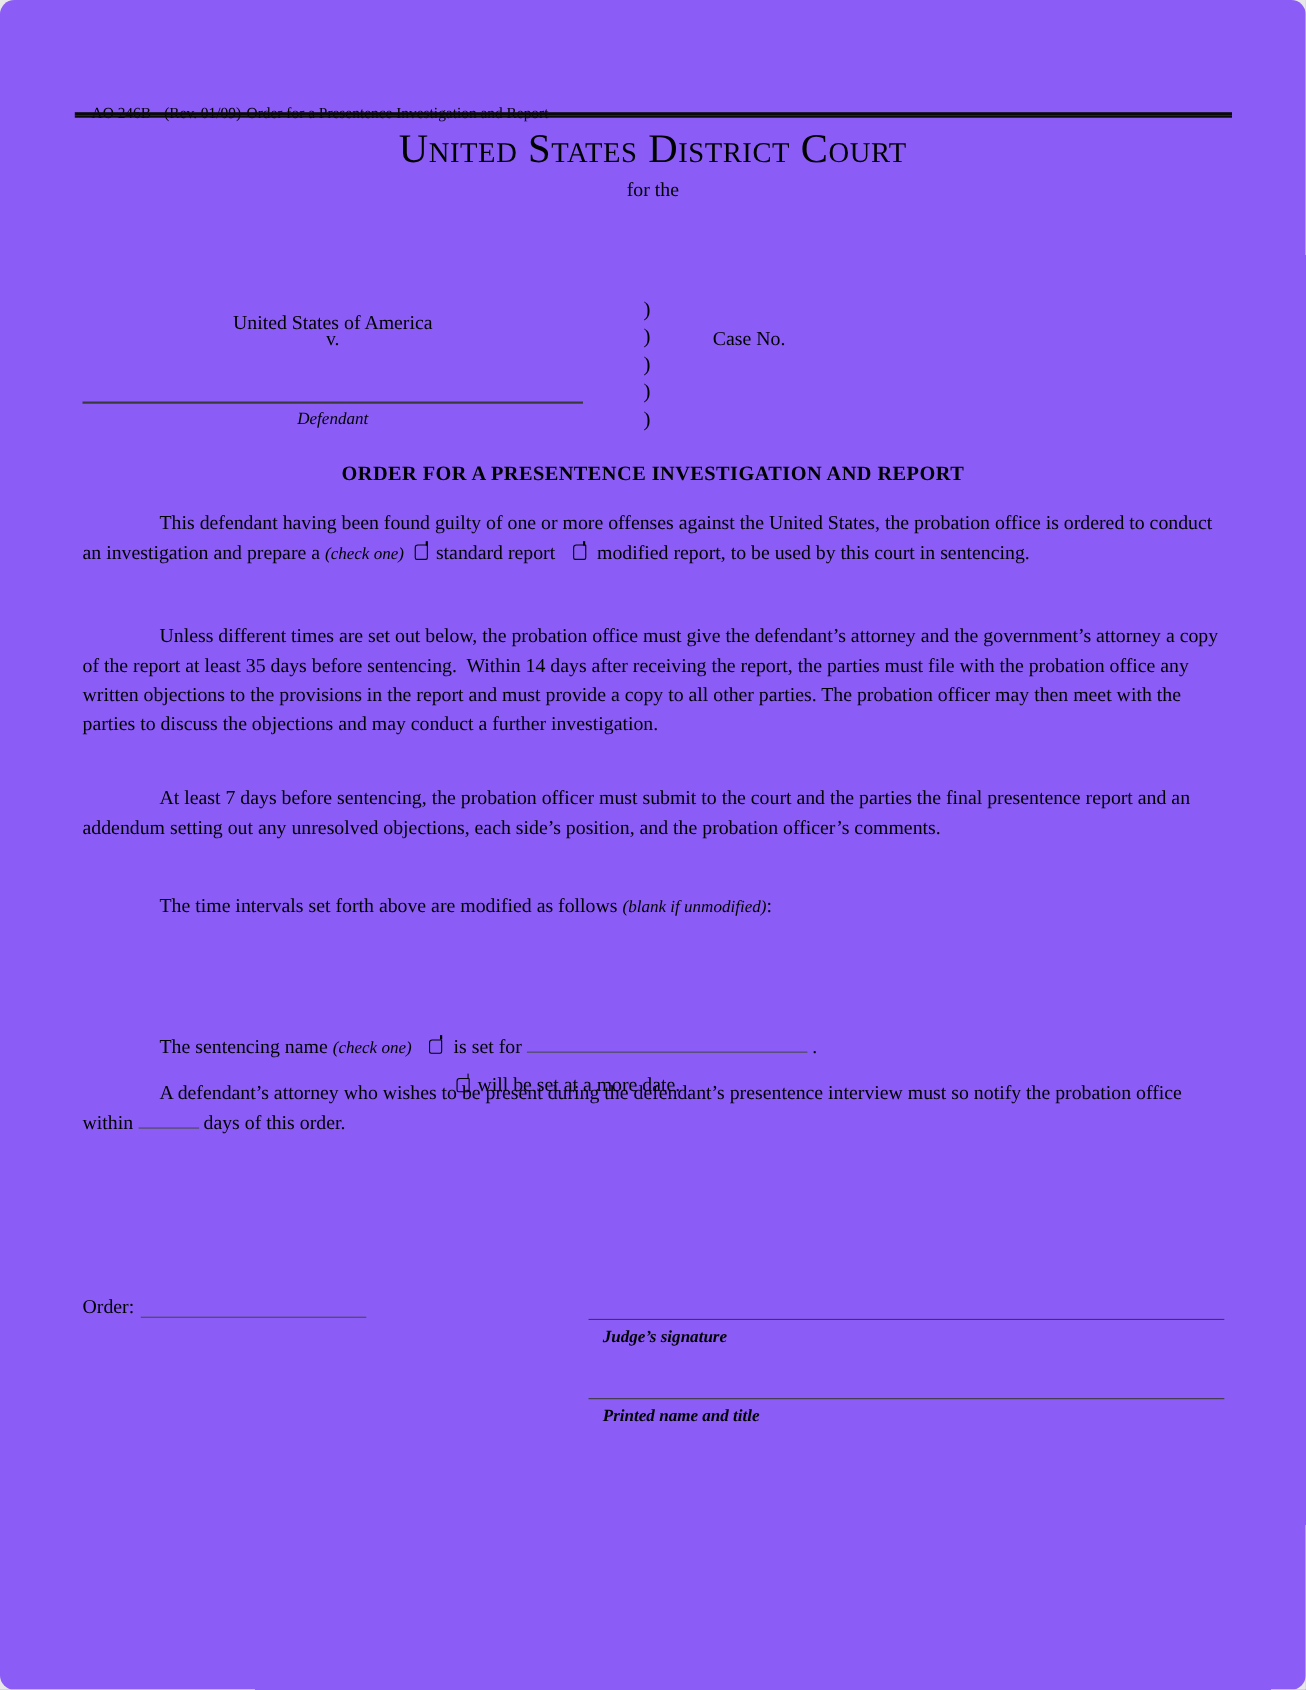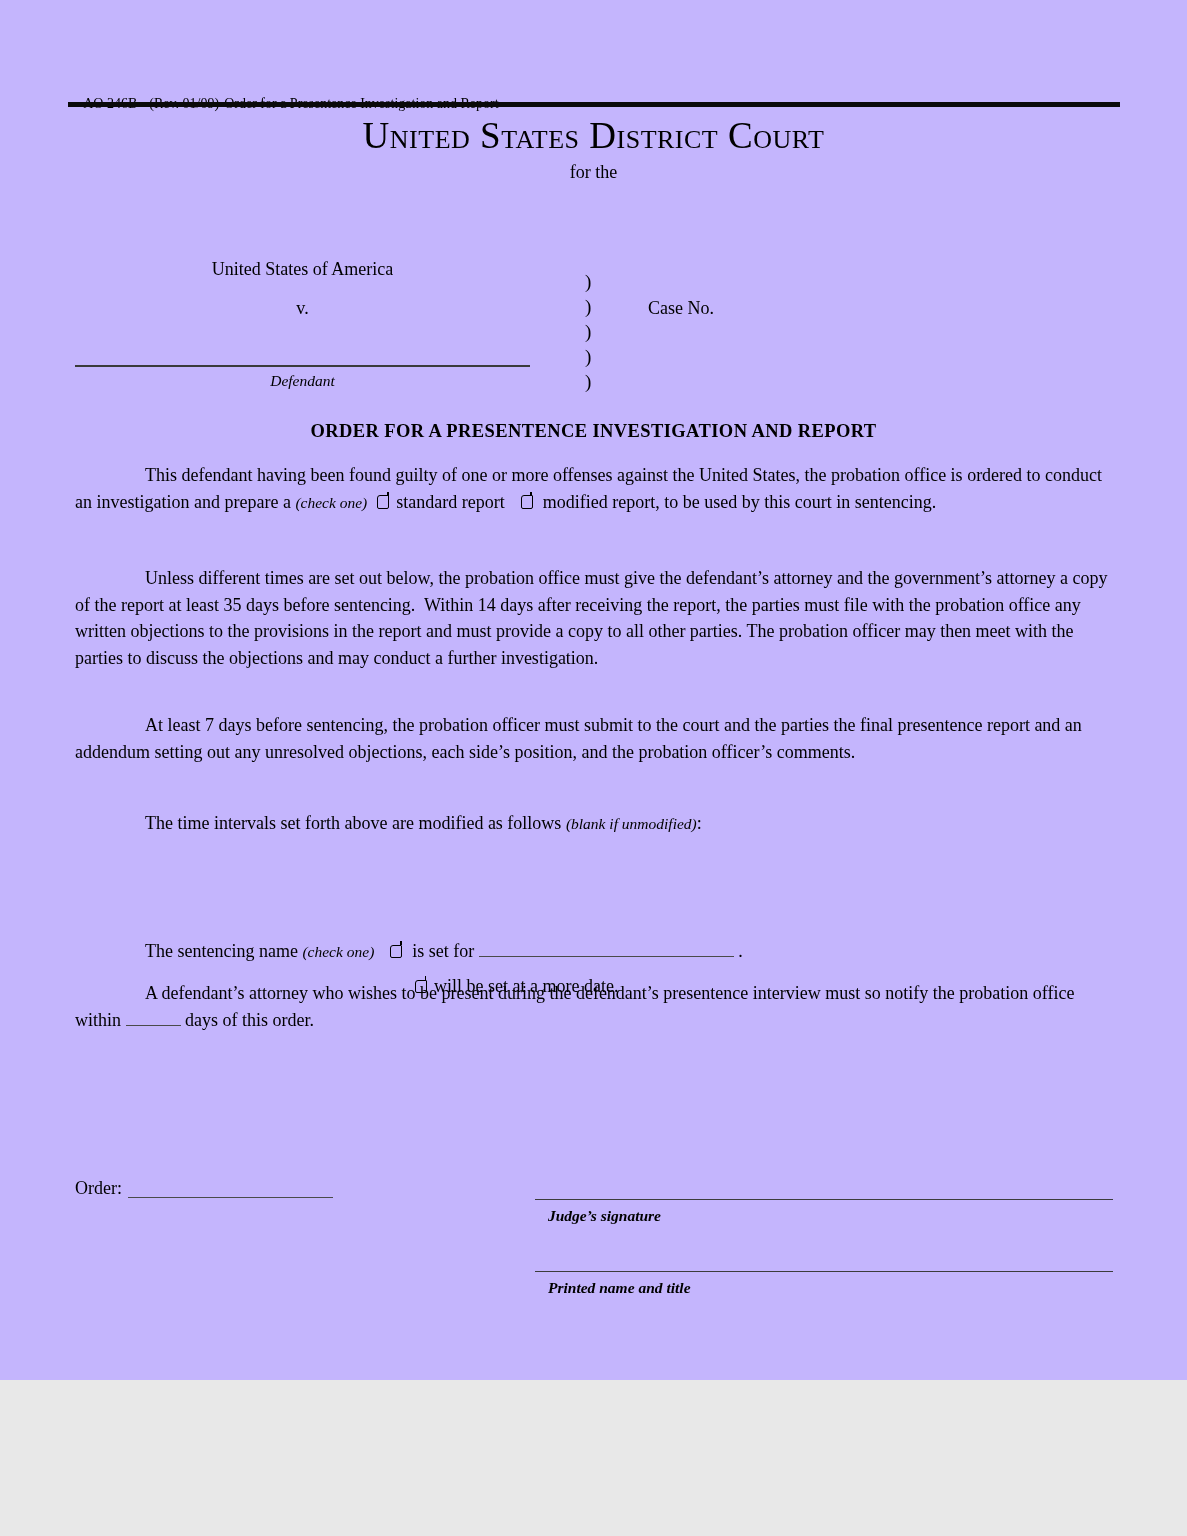--- a/index.html
+++ b/index.html
@@ -1,25 +1,26 @@
 <!DOCTYPE html>
 <html><head>
 <meta charset="utf-8">
 <style>
   * { margin: 0; padding: 0; box-sizing: border-box; }
   html, body { background: #e8e8e8; }
   .page {
     position: relative;
     width: 1187px;
-    height: 1380px;
+    height: 1536px;
     margin: 0 auto;
-    background: #c4b5fd;
+    background: #8b5cf6;
     font-family: "Liberation Serif", "DejaVu Serif", serif;
     color: #000;
     overflow: hidden;
+    border-radius: 13px;
   }
 
   
   .form-header {
     position: absolute;
     top: 80px; left: 70px; right: 67px;
     font-size: 14px;
     white-space: pre;
   }
   .form-header .rev { margin-left: 12px; }
@@ -41,21 +42,21 @@
   }
   .court-sub {
     position: absolute;
     top: 162px; left: 0; right: 0;
     text-align: center;
     font-size: 18px;
   }
 
   
   .cap-left { position: absolute; left: 75px; width: 455px; text-align: center; font-size: 18px; }
-  .plaintiff { top: 259px; }
+  .plaintiff { top: 283px; }
   .versus { top: 298px; }
   .defendant-line {
     position: absolute;
     left: 75px; top: 351px; width: 455px; height: 16px;
     border-bottom: 2px solid #3a3a3a;
   }
   .defendant-label {
     position: absolute; left: 75px; width: 455px; top: 372px;
     text-align: center; font-style: italic; font-size: 15.5px;
   }

